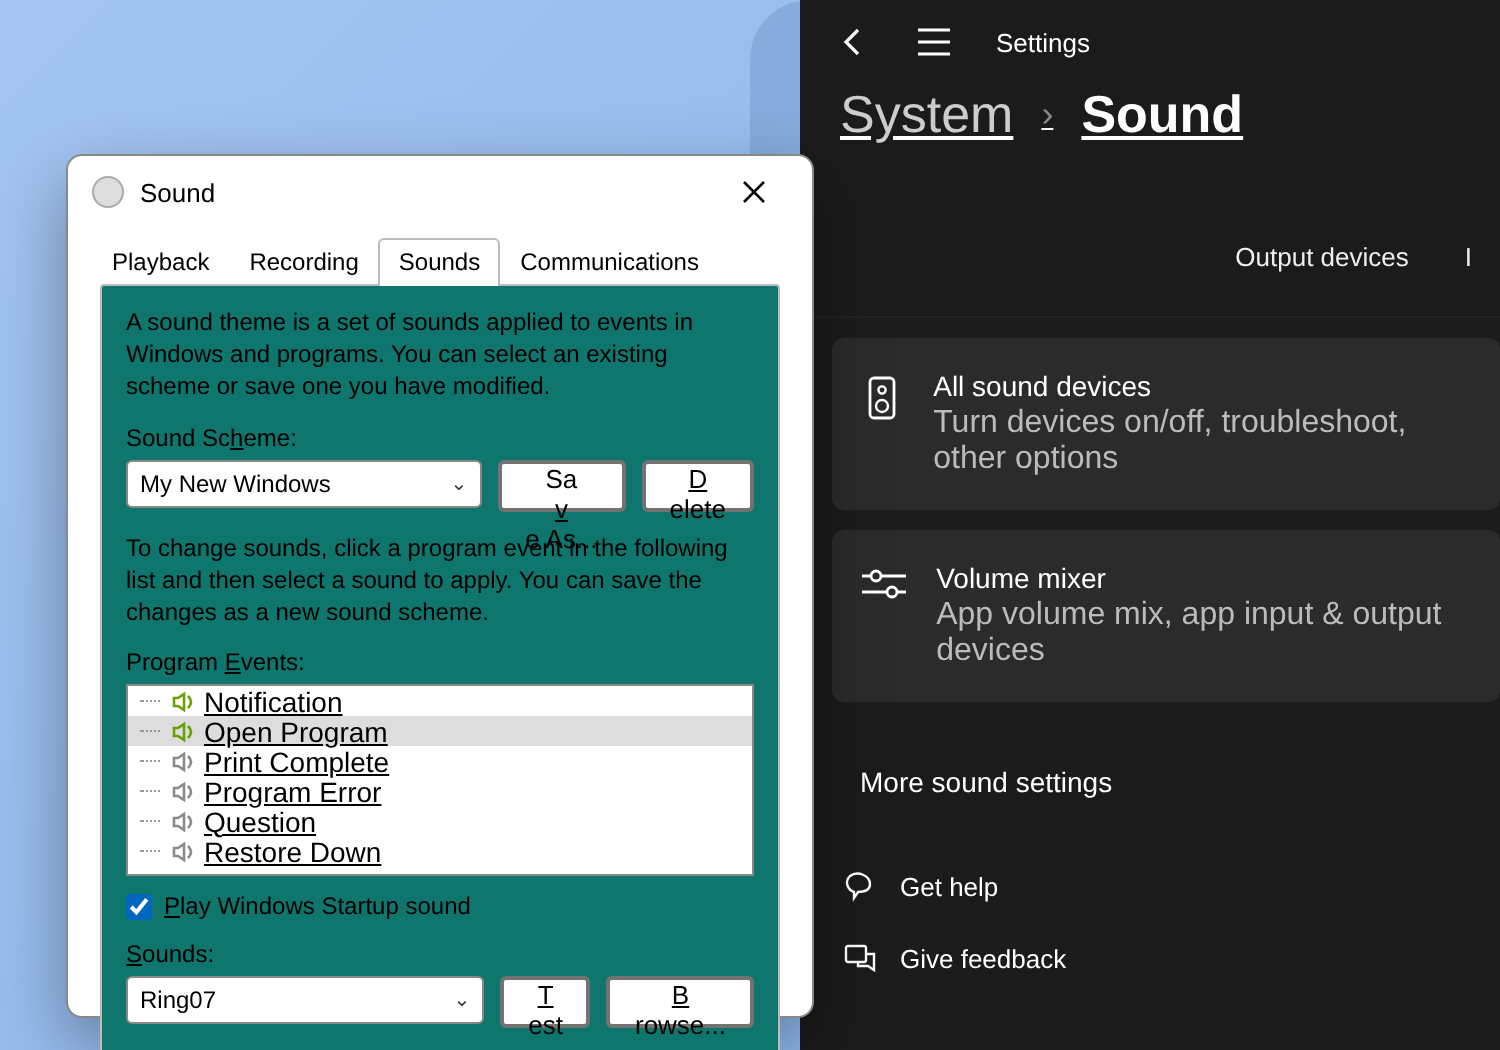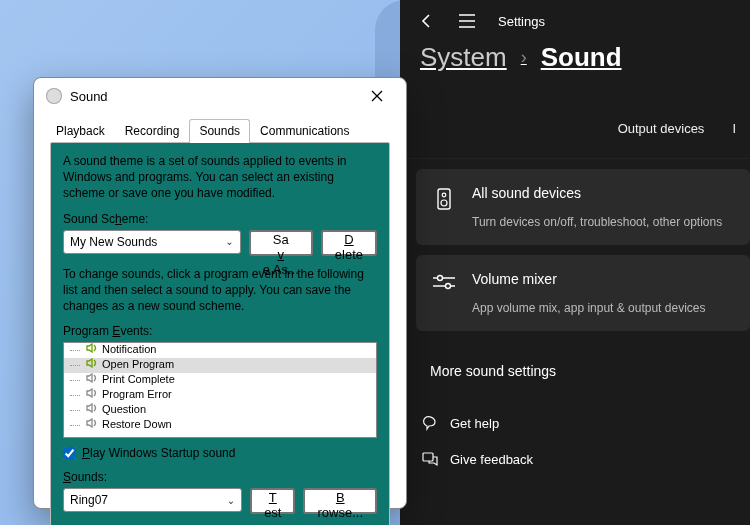--- a/index.html
+++ b/index.html
@@ -12,21 +12,21 @@
   .s-top .ic { width:18px; height:18px; display:flex; align-items:center; justify-content:center; color:#fff; }
   .s-title { font-size:13px; }
   .breadcrumb { display:flex; align-items:center; gap:14px; padding:8px 20px 18px; font-size:26px;text-decoration:underline; }
   .bc-sys { color:#ccc; font-weight:400; }
   .bc-chev { color:#888; font-size:18px; }
   .bc-sound { font-weight:600; }
   .s-toprow { display:flex; justify-content:flex-end; gap:28px; padding:30px 14px 22px; font-size:13px; color:#eee; border-bottom:1px solid rgba(255,255,255,.04); }
   .s-card { margin:10px 0 6px 16px; padding:16px 14px; display:flex; gap:14px; align-items:flex-start; background:#2b2b2b; border-radius:6px; cursor:pointer; }
   .s-card .cic { width:28px; display:flex; justify-content:center; padding-top:2px; }
   .s-card .ctitle { font-size:14px; }
-  .s-card .csub { font-size:12px; color:#bbb; margin-top:14px; }
+  .s-card .csub { font-size:16px; color:#bbb; margin-top:2px; }
   .s-more { padding:26px 8px 26px 30px; font-size:14px; }
   .s-link { display:flex; align-items:center; gap:12px; padding:10px 8px 10px 22px; font-size:13px; cursor:pointer; }
   .s-link .ic { width:16px; height:16px; }
 
   
   .dlg { position:absolute; left:33px; top:77px; width:372px; height:430px; background:#fff; border:1px solid #888; border-radius:8px; box-shadow:0 14px 36px rgba(0,0,0,.35); font-size:12px; color:#000; }
   .dlg-hdr { display:flex; align-items:center; padding:6px 8px 4px 12px; }
   .dlg-hdr .tic { width:16px; height:16px; margin-right:8px; border-radius:50%; background:#ddd; box-shadow:inset 0 0 0 1px #aaa; }
   .dlg-hdr .tt { flex:1; font-size:13px; }
   .dlg-close { width:42px; height:24px; display:flex; align-items:center; justify-content:center; cursor:pointer; border-radius:4px; }
@@ -34,21 +34,21 @@
   .tab { padding:4px 9px 5px; border:1px solid transparent; border-bottom:none; cursor:pointer; position:relative; top:1px; border-radius:3px 3px 0 0; }
   .tab.active { background:#fff; border-color:#bcbcbc; z-index:2; }
   .pane { margin:0 16px 10px; border:1px solid #bcbcbc; border-radius:2px; padding:10px 12px 12px; background:#0f766e; }
   .desc { line-height:1.35; }
   .lbl { margin-top:10px; }
   .row { display:flex; gap:8px; margin-top:4px; }
   .combo { flex:1; display:flex; align-items:center; justify-content:space-between; height:22px; padding:0 6px; border:1px solid #888; border-radius:3px; background:#fff; cursor:pointer; font-size:12px; }
   .combo .chev { font-size:10px; color:#333; }
   .btn { height:22px; padding:0 12px; border:2px solid #737373; border-radius:3px; background:#fff; cursor:pointer; font-size:13px; display:flex; align-items:center;flex-direction:column; }
   .tree { margin-top:4px; height:94px; border:1px solid #888; background:#fff; overflow:hidden; }
-  .tree-item { display:flex; align-items:flex-start; height:15px; padding:0 4px 0 22px; position:relative; font-size:11px; cursor:pointer; }
+  .tree-item { display:flex; align-items:center; height:15px; padding:0 4px 0 22px; position:relative; font-size:14px; cursor:pointer;text-decoration:underline; }
   .tree-item::before { content:''; position:absolute; left:6px; top:7px; width:10px; border-top:1px dotted #999; }
   .tree-item.sel { background:#ddd; }
   .tree-item .sic { width:12px; height:10px; margin-right:4px; }
   .spk { fill:none; stroke:#8a8a8a; stroke-width:1.3; }
   .spk.on { stroke:#6aa000; }
   .chk { display:flex; align-items:center; gap:6px; margin-top:8px; cursor:pointer; }
   .chk input { accent-color:#0067c0; margin:0; }
   .soundsrow .combo { flex:1; max-width:176px;text-align:right; }
   .testbtn svg { margin-right:5px; }
   u { text-decoration:underline; }
@@ -135,21 +135,21 @@
     <div class="tab">Playback</div>
     <div class="tab">Recording</div>
     <div class="tab active">Sounds</div>
     <div class="tab">Communications</div>
   </div>
   <div class="pane">
     <div class="desc">A sound theme is a set of sounds applied to events in Windows and programs.  You can select an existing scheme or save one you have modified.</div>
     <div class="lbl"><span>Sound Sc</span><u>h</u><span>eme:</span></div>
     <div class="row">
       <div class="combo">
-        <span>My New Sounds</span>
+        <span>My New Windows</span>
         <span class="chev">⌄</span>
       </div>
       <div class="btn">
           <span>Sa</span>
           <u>v</u>
           <span>e As...</span>
         </div>
       <div class="btn">
           <u>D</u>
           <span>elete</span>

